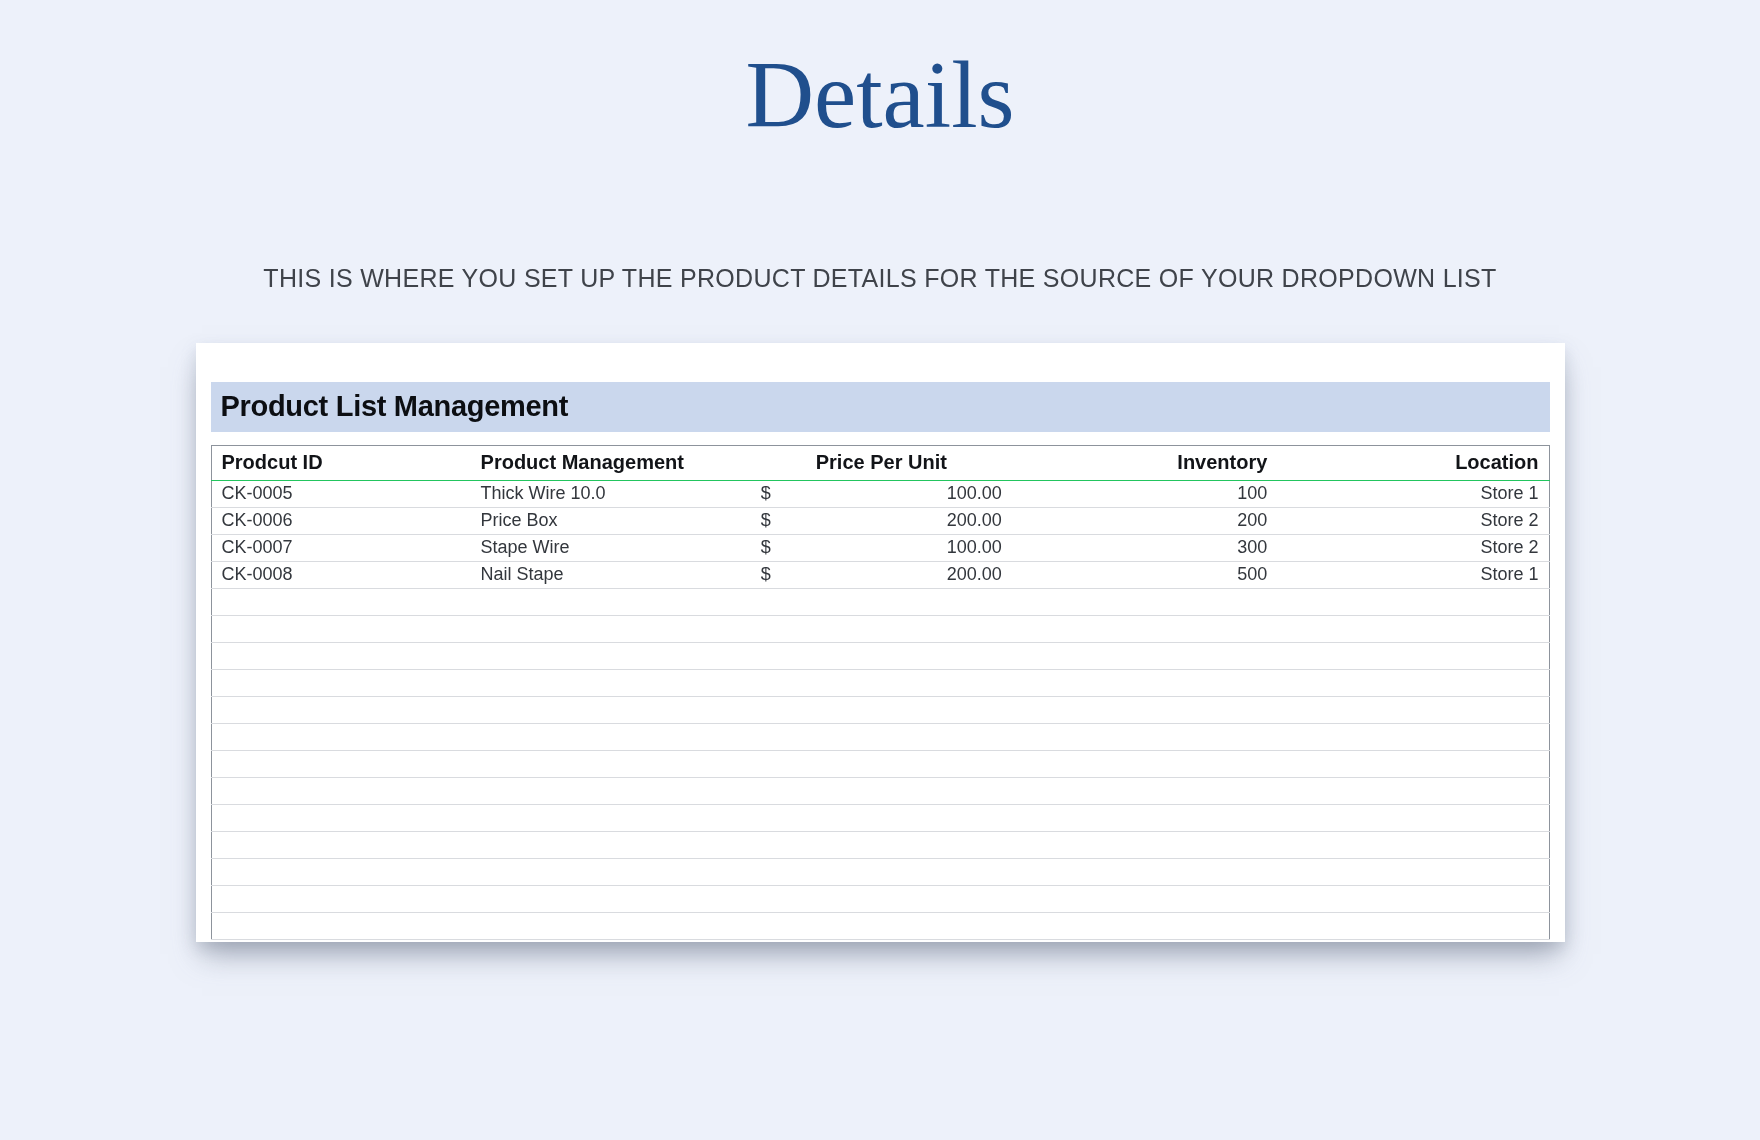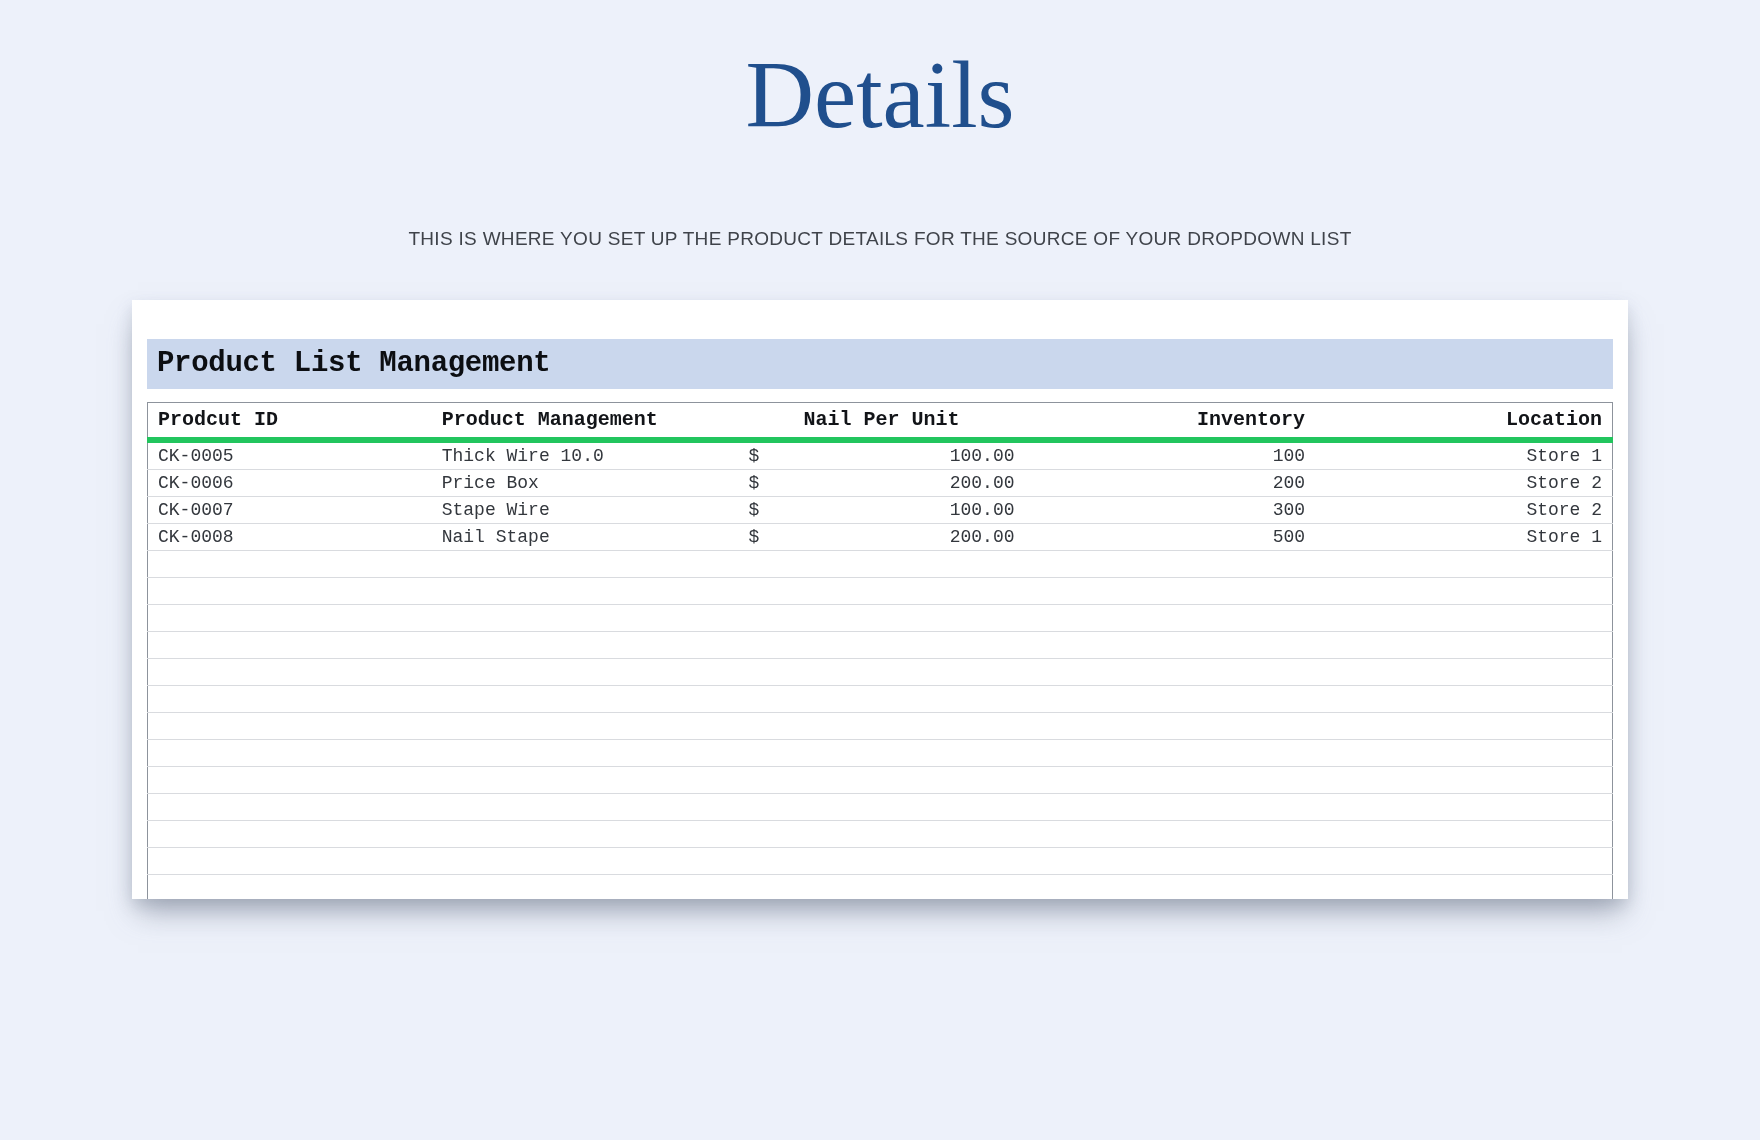--- a/index.html
+++ b/index.html
@@ -15,36 +15,35 @@
   .title {
     margin: 16px;
     text-align: center;
     font-family: "Liberation Serif", serif;
     font-weight: 400;
     font-size: 95px;
     line-height: 1.3;
     color: #204f8d;
   }
   .subtitle {
-    margin: 70px 0 0;
+    margin: 106px 0 0;
     text-align: center;
-    font-size: 19px;
+    font-size: 25px;
     letter-spacing: 0.3px;
     color: #3f434a;
   }
   .card {
-    width: 1496px;
+    width: 1369px;
     height: 599px;
     margin: 50px auto 0;
     background: #ffffff;
     padding: 39px 15px 0;
     box-sizing: border-box;
     overflow: hidden;
     box-shadow: 0 18px 28px -6px rgba(105,115,135,0.55), 0 6px 14px rgba(120,130,150,0.22);
-    font-family: Liberation Mono, monospace;
   }
   .card-header {
     height: 50px;
     background: #cad7ed;
     display: flex;
     align-items: center;
     padding-left: 10px;
     margin-bottom: 13px;
     font-size: 29px;
     font-weight: 700;
@@ -56,21 +55,21 @@
     border-collapse: collapse;
     table-layout: fixed;
     border: 1px solid #8d939c;
   }
   .product-table th {
     height: 34px;
     font-size: 20px;
     font-weight: 700;
     color: #121418;
     padding: 0 10px;
-    border-bottom: 6px solid #22c55e;
+    border-bottom: 1px solid #22c55e;
     white-space: nowrap;
     overflow: hidden;
   }
   .product-table td {
     height: 26px;
     font-size: 18px;
     color: #33373d;
     padding: 0 10px;
     border-bottom: 1px solid #d9dbdf;
     white-space: nowrap;
@@ -103,21 +102,21 @@
       <col style="width:19.4%">
       <col style="width:20.8%">
       <col style="width:19.8%">
       <col style="width:19.7%">
       <col style="width:20.3%">
     </colgroup>
     <thead>
       <tr>
         <th class="col-id">Prodcut ID</th>
         <th class="col-desc">Product Management</th>
-        <th class="col-price">Nail Per Unit</th>
+        <th class="col-price">Price Per Unit</th>
         <th class="col-inv">Inventory</th>
         <th class="col-loc">Location</th>
       </tr>
     </thead>
     <tbody id="table-body">
       <tr>
         <td class="col-id">CK-0005</td>
         <td class="col-desc">Thick Wire 10.0</td>
         <td class="col-price">
           <div class="price-wrap">

